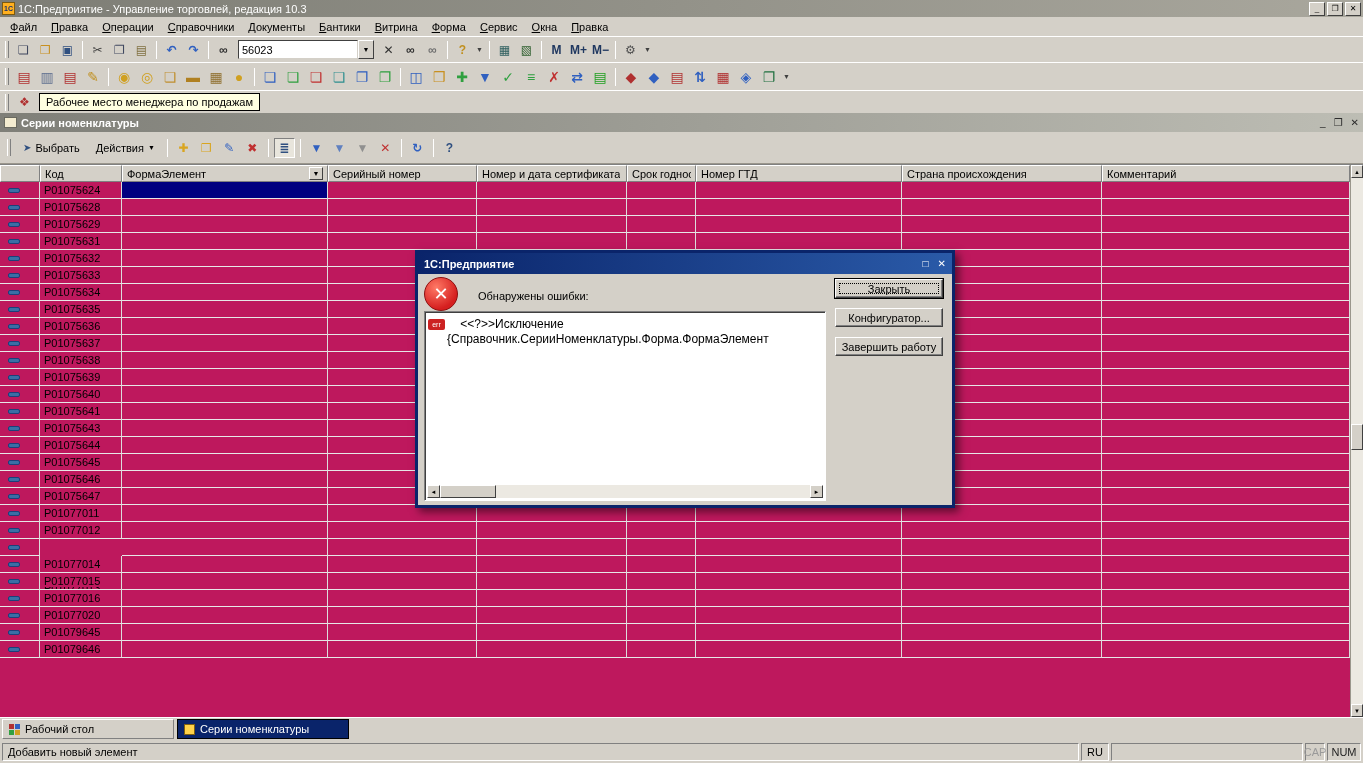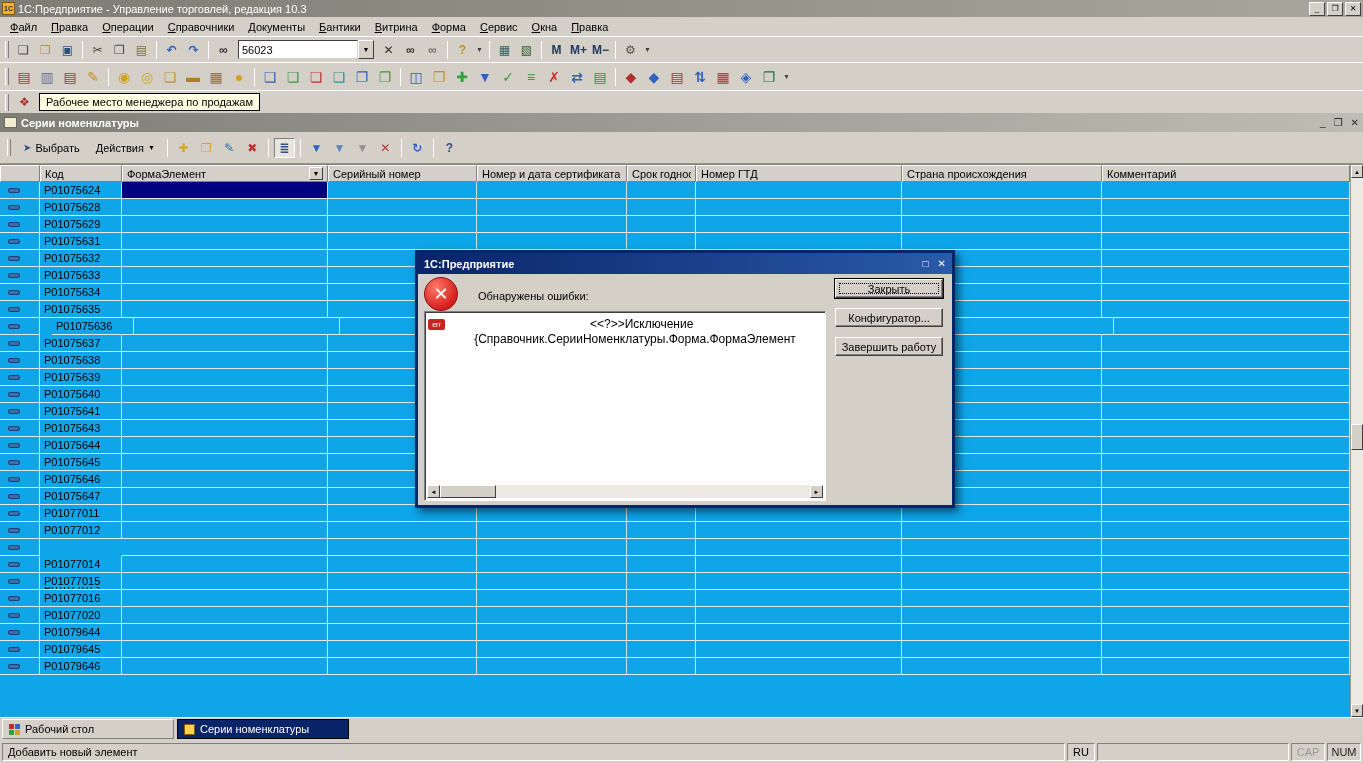--- a/index.html
+++ b/index.html
@@ -57,21 +57,21 @@
 
   
   .table-wrap { flex:1; display:flex; background:#fff; border-top:1px solid #808080; overflow:hidden; }
   .grid { flex:1; display:flex; flex-direction:column; overflow:hidden; }
   .thead { display:flex; height:17px; flex:none; background:#d4d0c8; }
   .th { border-top:1px solid #fff; border-left:1px solid #fff; border-right:1px solid #808080; border-bottom:1px solid #808080;
         padding:1px 4px; display:flex; align-items:center; white-space:nowrap; overflow:hidden; flex:none; }
   .th .th-label { overflow:hidden; white-space:nowrap; }
   .hdr-drop { margin-left:auto; width:14px; height:13px; flex:none; background:#d4d0c8; border:1px solid;
               border-color:#fff #404040 #404040 #fff; font-size:7px; display:flex; align-items:center; justify-content:center; }
-  .tbody { flex:1; overflow:hidden; background:#0ea5e9; }
+  .tbody { flex:1; overflow:hidden; background:#be185d; }
   .trow { display:flex; height:17px; }
   .td { border-right:1px solid #dcdcdc; border-bottom:1px solid #e7e7e7; padding:1px 4px; white-space:nowrap;
         overflow:hidden; flex:none; display:flex; align-items:center; }
   .td.selected { background:#000080; }
   .item-icon { width:12px; height:5px; background:#3a6ea5; border:1px solid #1c3f7a; border-radius:2px; margin-left:4px; }
 
   .vscroll { width:13px; flex:none; background:#ece9e2; display:flex; flex-direction:column; border-left:1px solid #9a968c; }
   .sb-btn { height:13px; flex:none; background:#d4d0c8; border:1px solid; border-color:#fff #404040 #404040 #fff;
             font-size:6px; display:flex; align-items:center; justify-content:center; }
   .sb-track { flex:1; position:relative; }
@@ -90,26 +90,26 @@
                  linear-gradient(#30a040,#30a040) 0 6px/5px 5px no-repeat,
                  linear-gradient(#d0a020,#d0a020) 6px 6px/5px 5px no-repeat; }
   .wtab-icon.series-window-icon { width:11px; height:11px; background:#ffd24a; border:1px solid #806010; }
 
   
   .statusbar { height:23px; flex:none; display:flex; align-items:center; gap:2px; padding:2px; }
   .sb-panel { height:18px; border:1px solid; border-color:#808080 #fff #fff #808080; display:flex; align-items:center; padding:0 5px; }
   .sb-text { flex:1; }
   .sb-ru { width:28px; justify-content:center; }
   .sb-empty { width:192px; }
-  .sb-cap { width:34px; justify-content:center; color:#9a9a9a; }
+  .sb-cap { width:20px; justify-content:center; color:#9a9a9a; }
   .sb-num { width:34px; justify-content:center; color:#222; }
 
   
   .dialog { position:absolute; left:415px; top:250px; width:540px; background:#d4d0c8;
-            border:3px solid #0a246a; box-shadow:4px 4px 8px rgba(0,0,0,.5); z-index:50;text-align:center; }
+            border:3px solid #0a246a; box-shadow:4px 4px 8px rgba(0,0,0,.5); z-index:50; }
   .dlg-title { height:21px; background:linear-gradient(90deg,#0a246a,#2a5aa8); color:#fff; font-weight:bold;
                display:flex; align-items:center; padding:0 6px; }
   .dlg-tbtns { margin-left:auto; display:flex; gap:9px; font-weight:normal; }
   .dlg-tbtn { font-size:10px; }
   .dlg-body { position:relative; height:231px; }
   .err-icon { position:absolute; left:6px; top:3px; width:34px; height:34px; border-radius:50%;
               background:radial-gradient(circle at 35% 30%, #ff7a66, #d51f1f 70%); border:1px solid #8c0f0f;
               color:#fff; font-size:18px; font-weight:bold; display:flex; align-items:center; justify-content:center; }
   .dlg-msg { position:absolute; left:60px; top:16px; }
   .err-box { position:absolute; left:6px; top:37px; width:402px; height:190px; background:#fff;
@@ -417,21 +417,21 @@
             <div class="td" style="width: 150px;"></div>
             <div class="td" style="width: 69px;"></div>
             <div class="td" style="width: 206px;"></div>
             <div class="td" style="width: 200px;"></div>
             <div class="td" style="flex: 1 1 0%;"></div>
           </div>
           <div class="trow">
             <div class="td" style="width: 40px;">
               <span class="item-icon"></span>
             </div>
-            <div class="td" style="width: 82px; margin-left: 12px;">Р01075636</div>
+            <div class="td" style="width: 82px;">Р01075636</div>
             <div class="td" style="width: 206px;"></div>
             <div class="td" style="width: 149px;"></div>
             <div class="td" style="width: 150px;"></div>
             <div class="td" style="width: 69px;"></div>
             <div class="td" style="width: 206px;"></div>
             <div class="td" style="width: 200px;"></div>
             <div class="td" style="flex: 1 1 0%;"></div>
           </div>
           <div class="trow">
             <div class="td" style="width: 40px;">
@@ -639,33 +639,20 @@
             <div class="td" style="width: 69px;"></div>
             <div class="td" style="width: 206px;"></div>
             <div class="td" style="width: 200px;"></div>
             <div class="td" style="flex: 1 1 0%;"></div>
           </div>
           <div class="trow">
             <div class="td" style="width: 40px;">
               <span class="item-icon"></span>
             </div>
             <div class="td" style="width: 82px;">Р01077020</div>
-            <div class="td" style="width: 206px;"></div>
-            <div class="td" style="width: 149px;"></div>
-            <div class="td" style="width: 150px;"></div>
-            <div class="td" style="width: 69px;"></div>
-            <div class="td" style="width: 206px;"></div>
-            <div class="td" style="width: 200px;"></div>
-            <div class="td" style="flex: 1 1 0%;"></div>
-          </div>
-          <div class="trow">
-            <div class="td" style="width: 40px;">
-              <span class="item-icon"></span>
-            </div>
-            <div class="td" style="width: 82px;">Р01079644</div>
             <div class="td" style="width: 206px;"></div>
             <div class="td" style="width: 149px;"></div>
             <div class="td" style="width: 150px;"></div>
             <div class="td" style="width: 69px;"></div>
             <div class="td" style="width: 206px;"></div>
             <div class="td" style="width: 200px;"></div>
             <div class="td" style="flex: 1 1 0%;"></div>
           </div>
           <div class="trow">
             <div class="td" style="width: 40px;">

